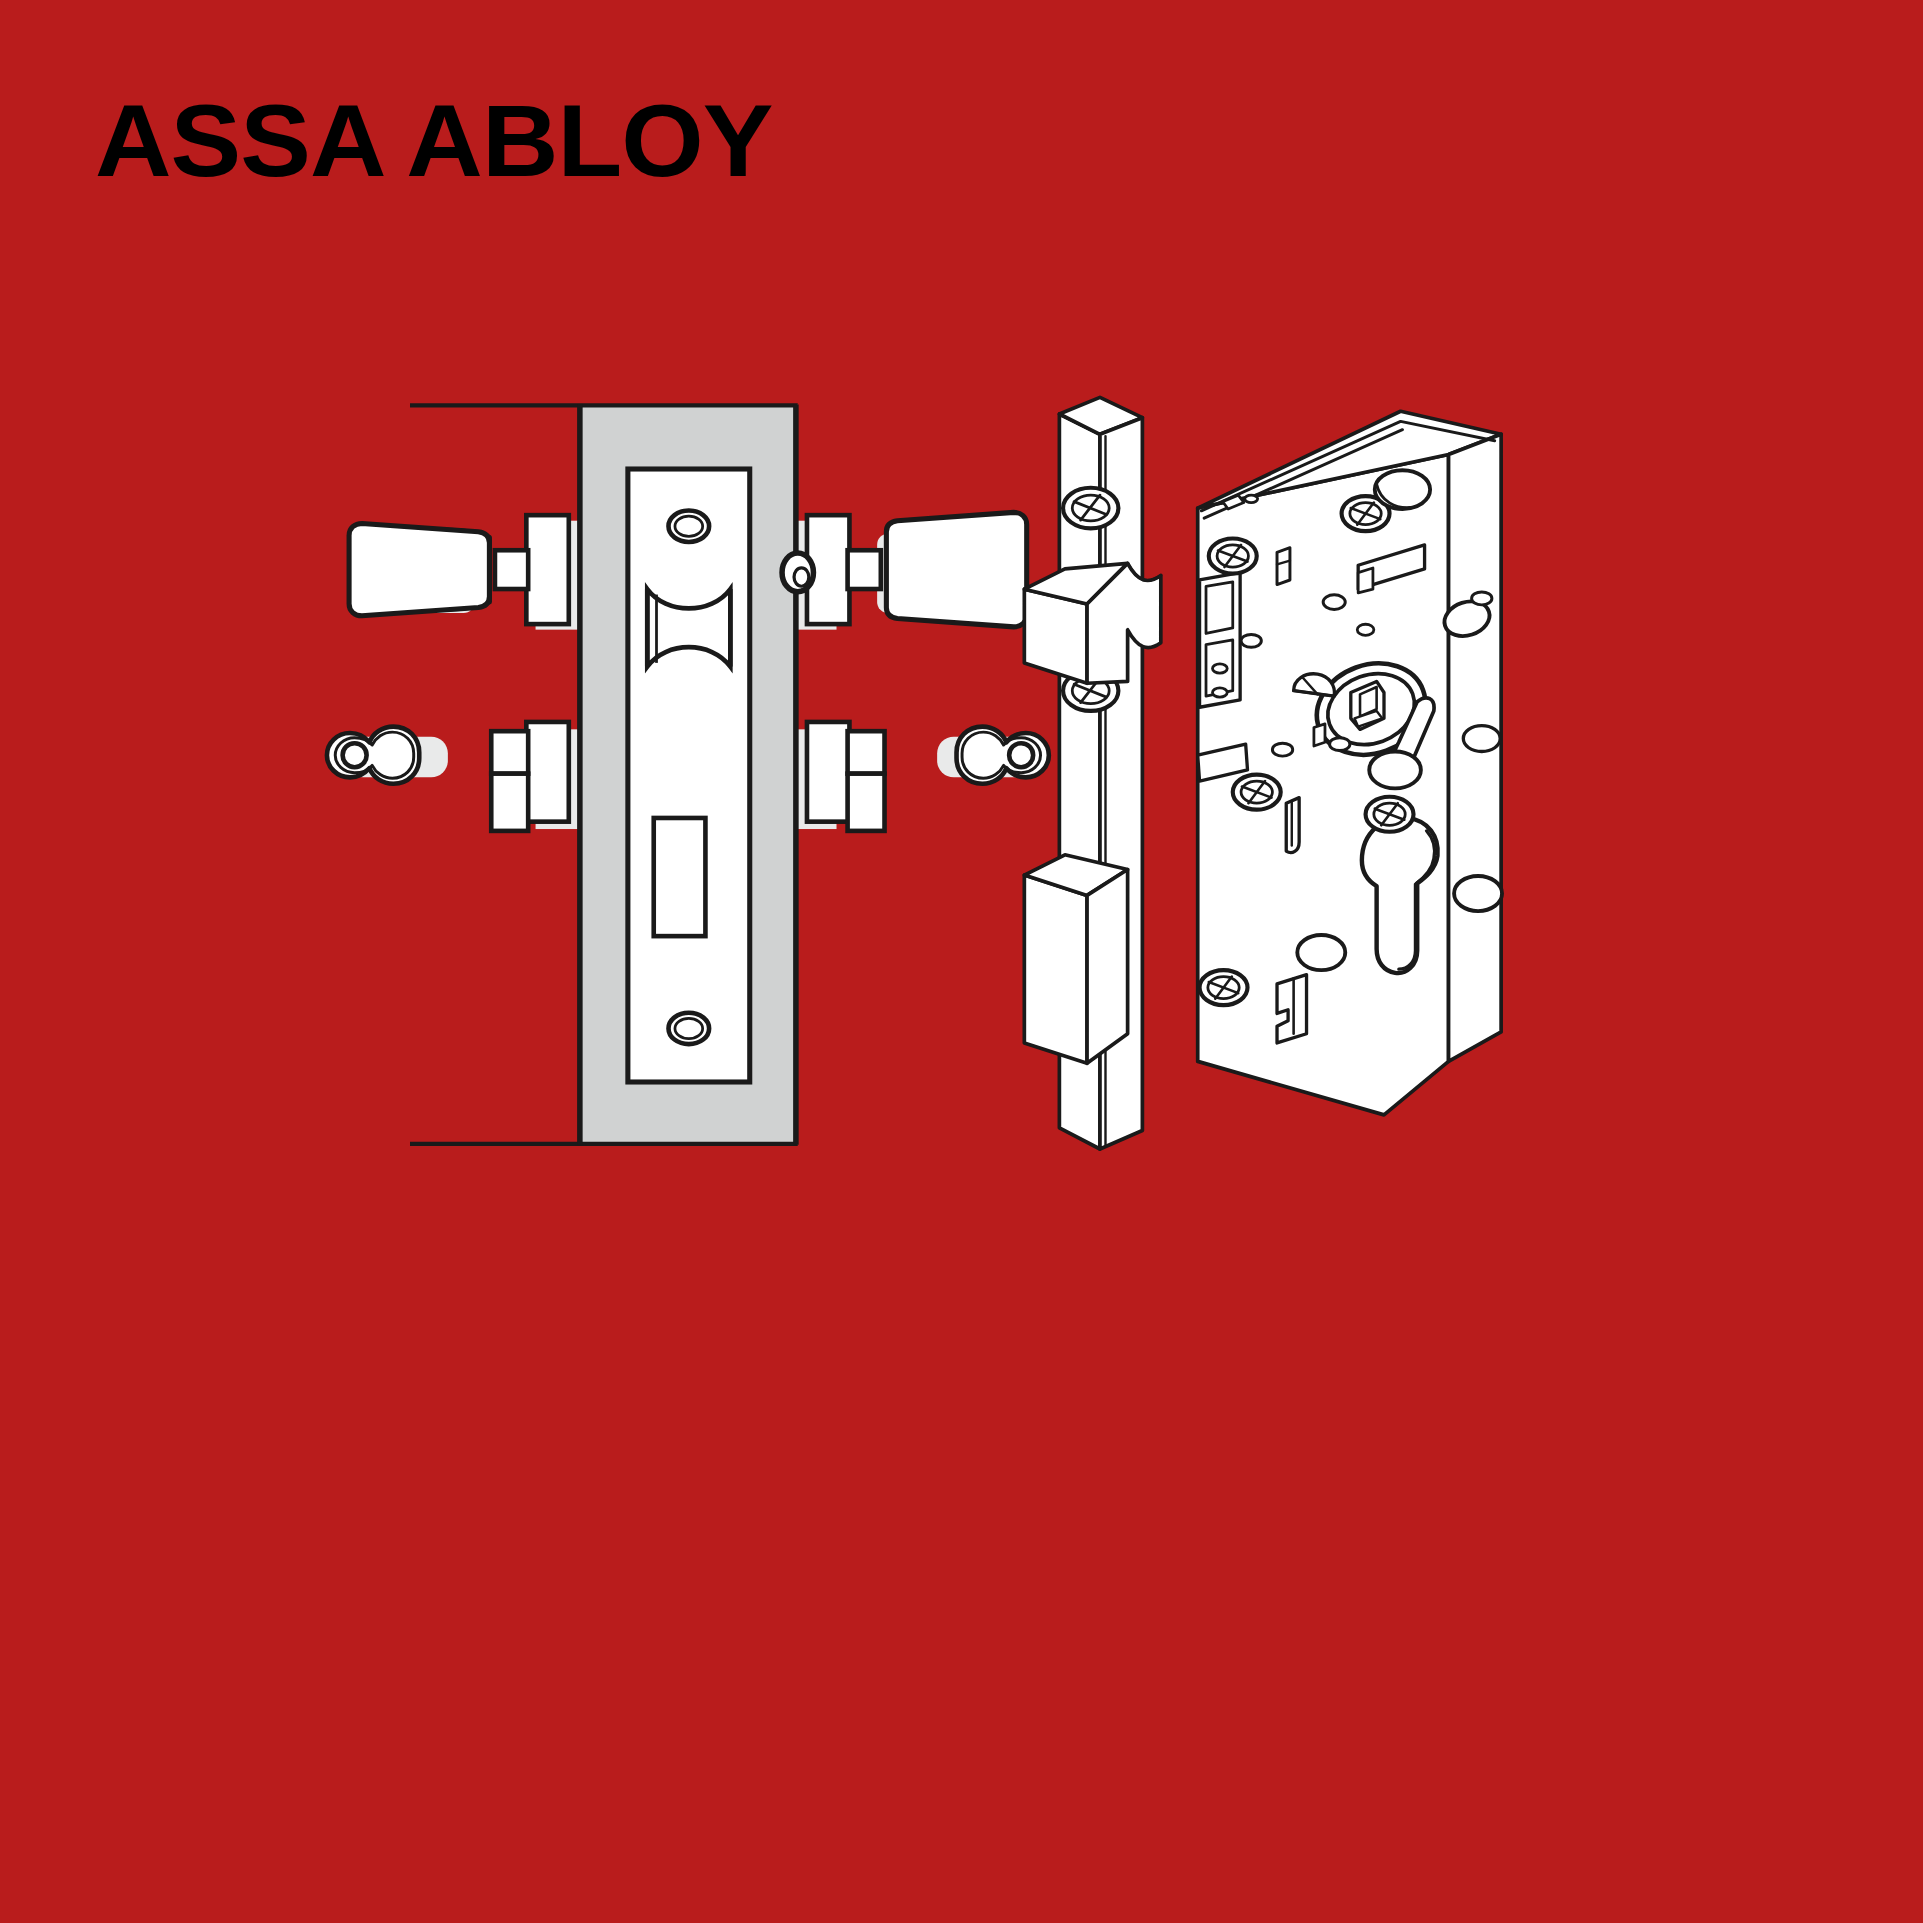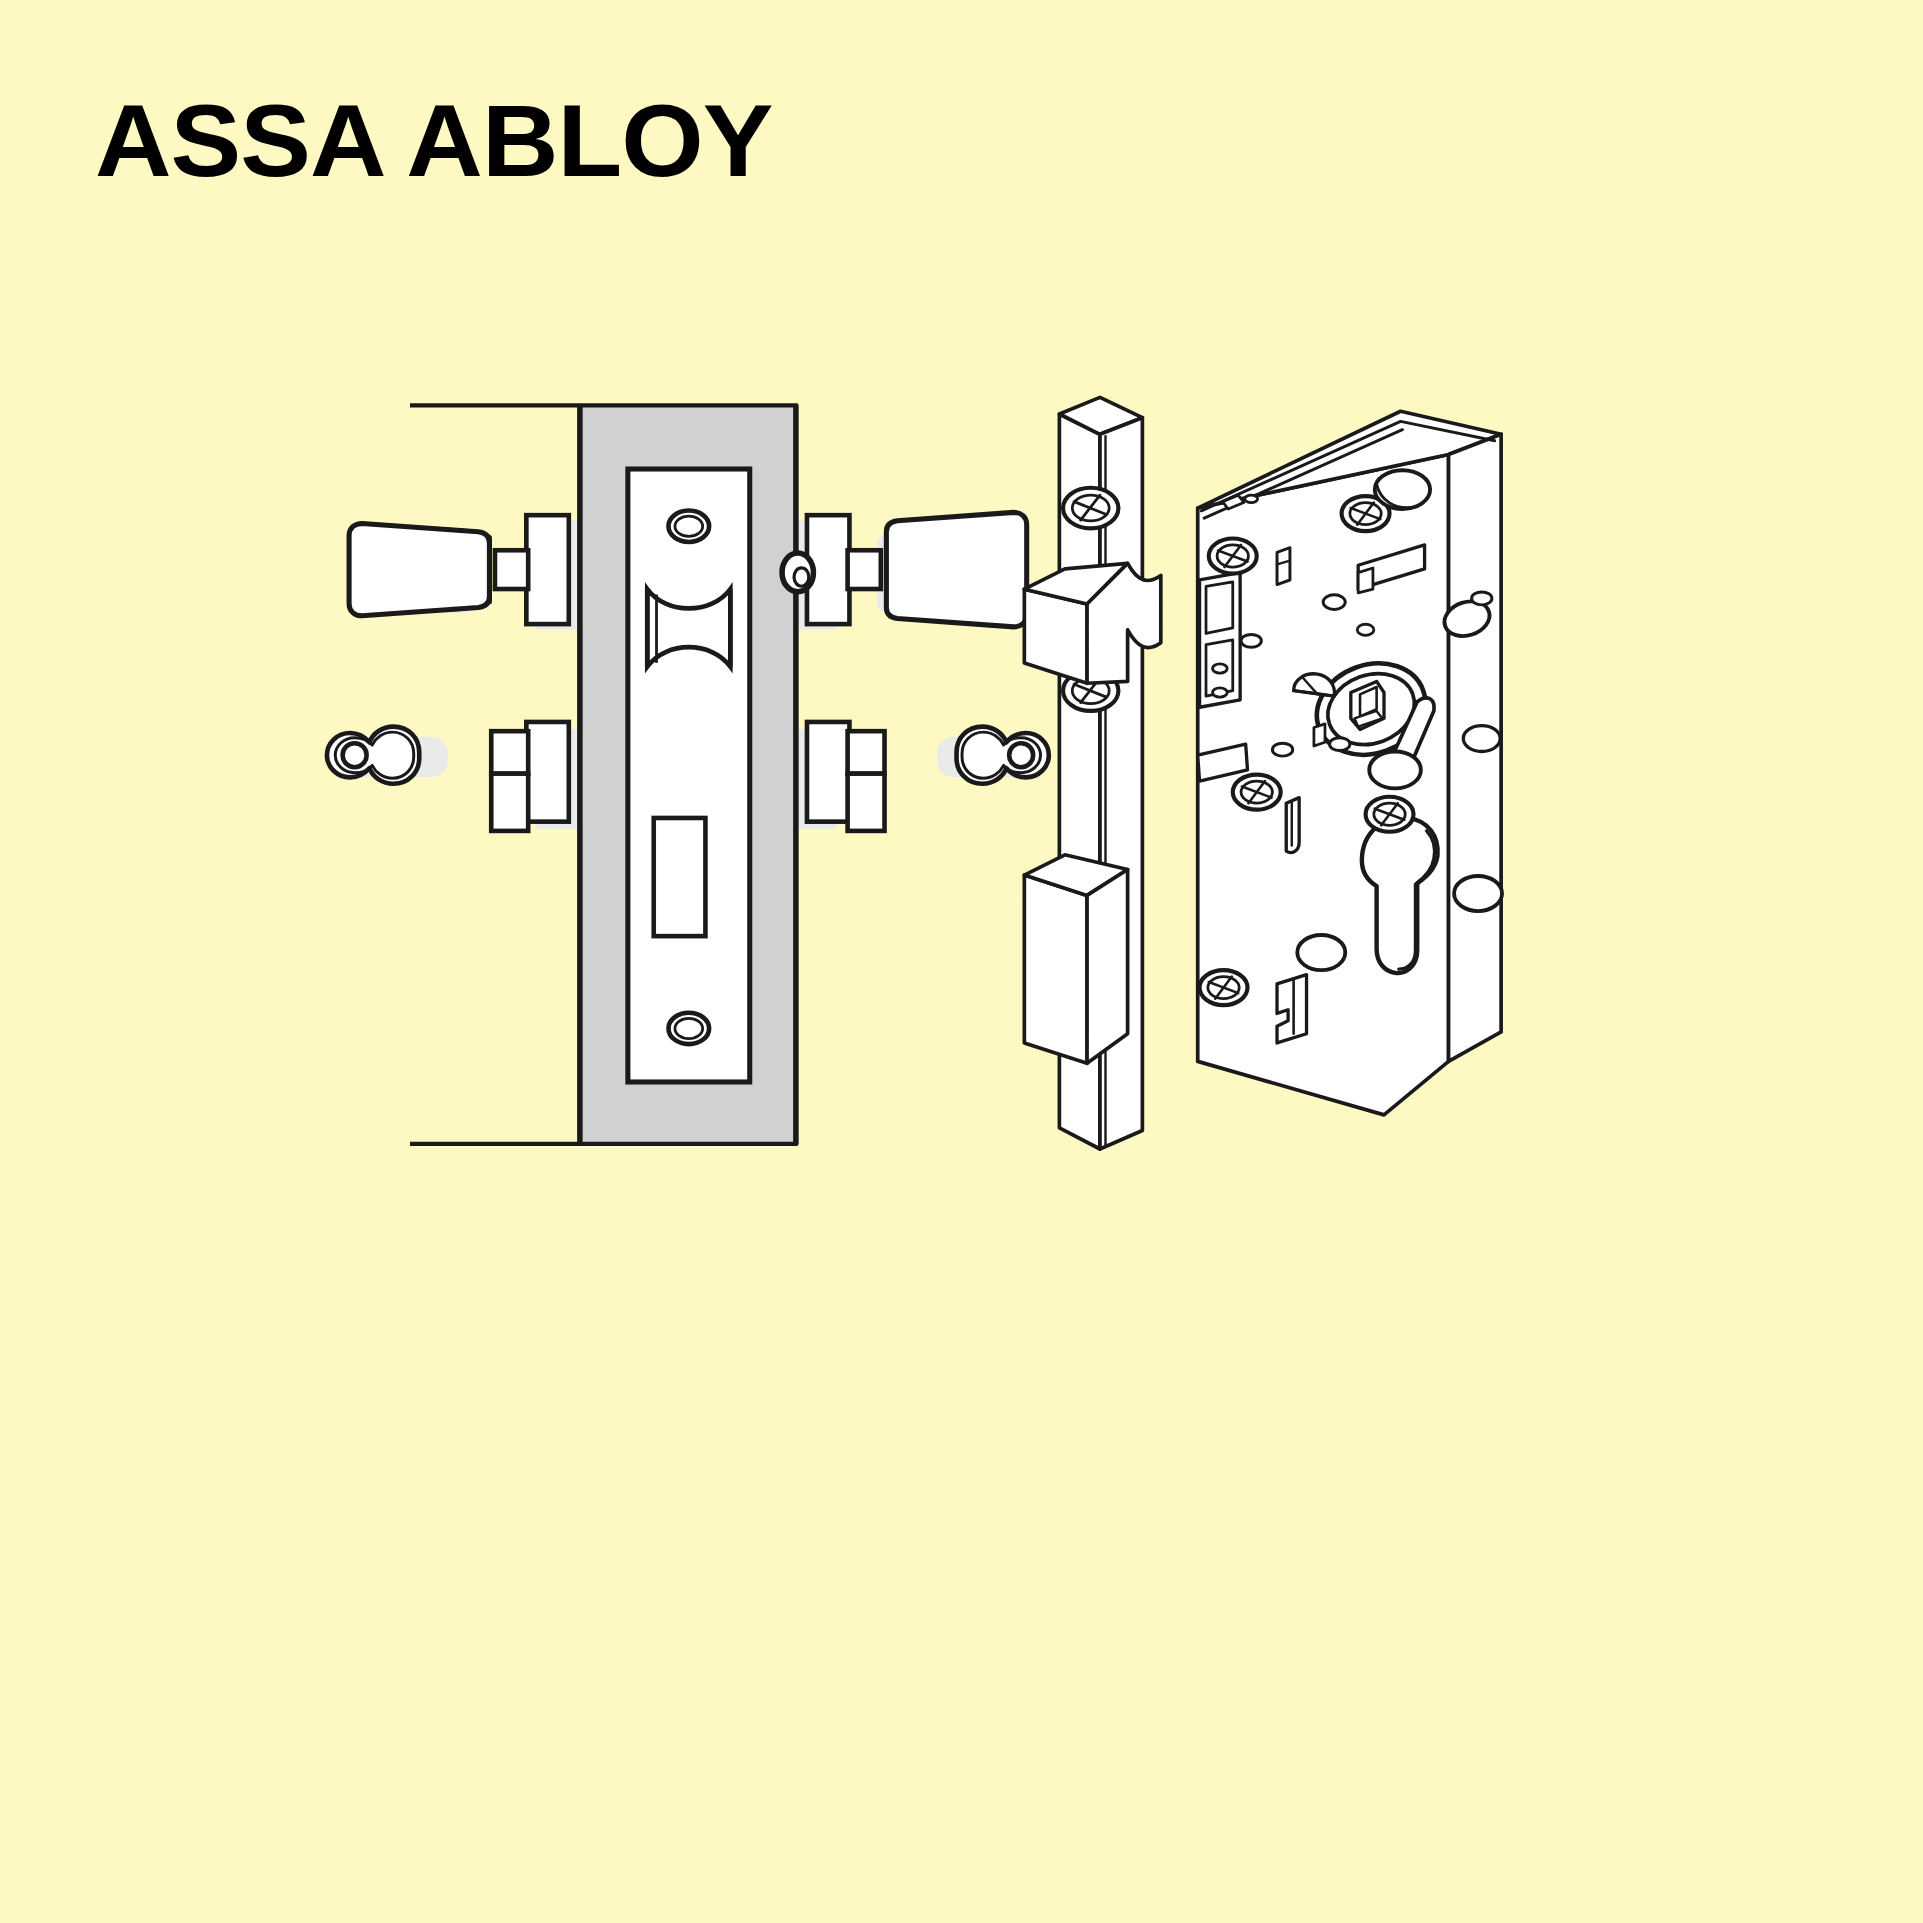--- a/index.html
+++ b/index.html
@@ -11,21 +11,21 @@
     width: 1923px;
     height: 1923px;
     font-family: "Liberation Sans", sans-serif;
     overflow: hidden;
     position: relative;
   }
   #page {
     position: relative;
     width: 1923px;
     height: 1923px;
-    background: #fef9c3;
+    background: #b91c1c;
   }
   
   #brand-logo {
     position: absolute;
     left: 95px;
     top: 89px;
     font-family: "Liberation Sans", sans-serif;
     font-weight: bold;
     font-size: 100px;
     line-height: 1;

